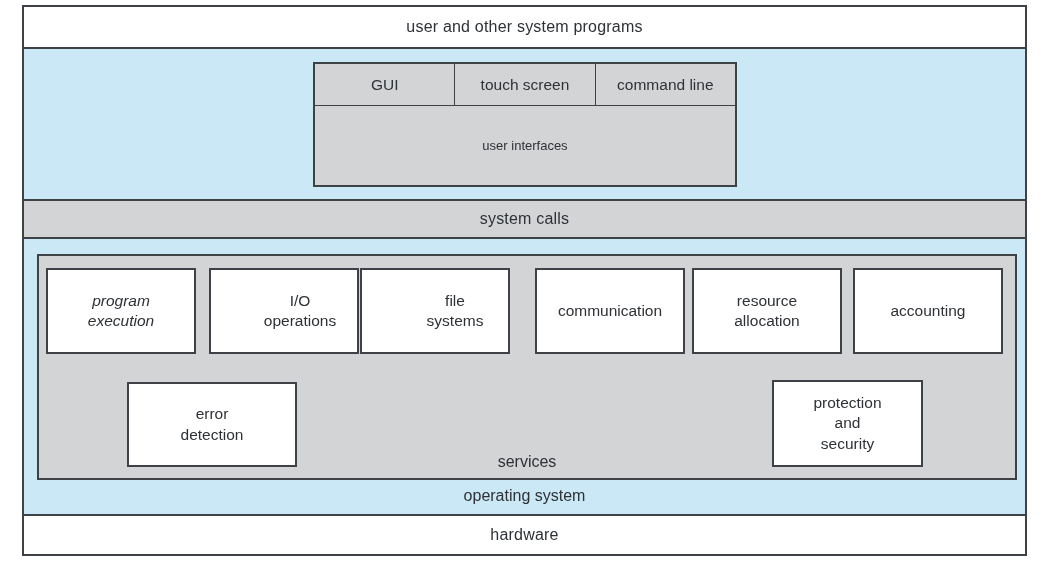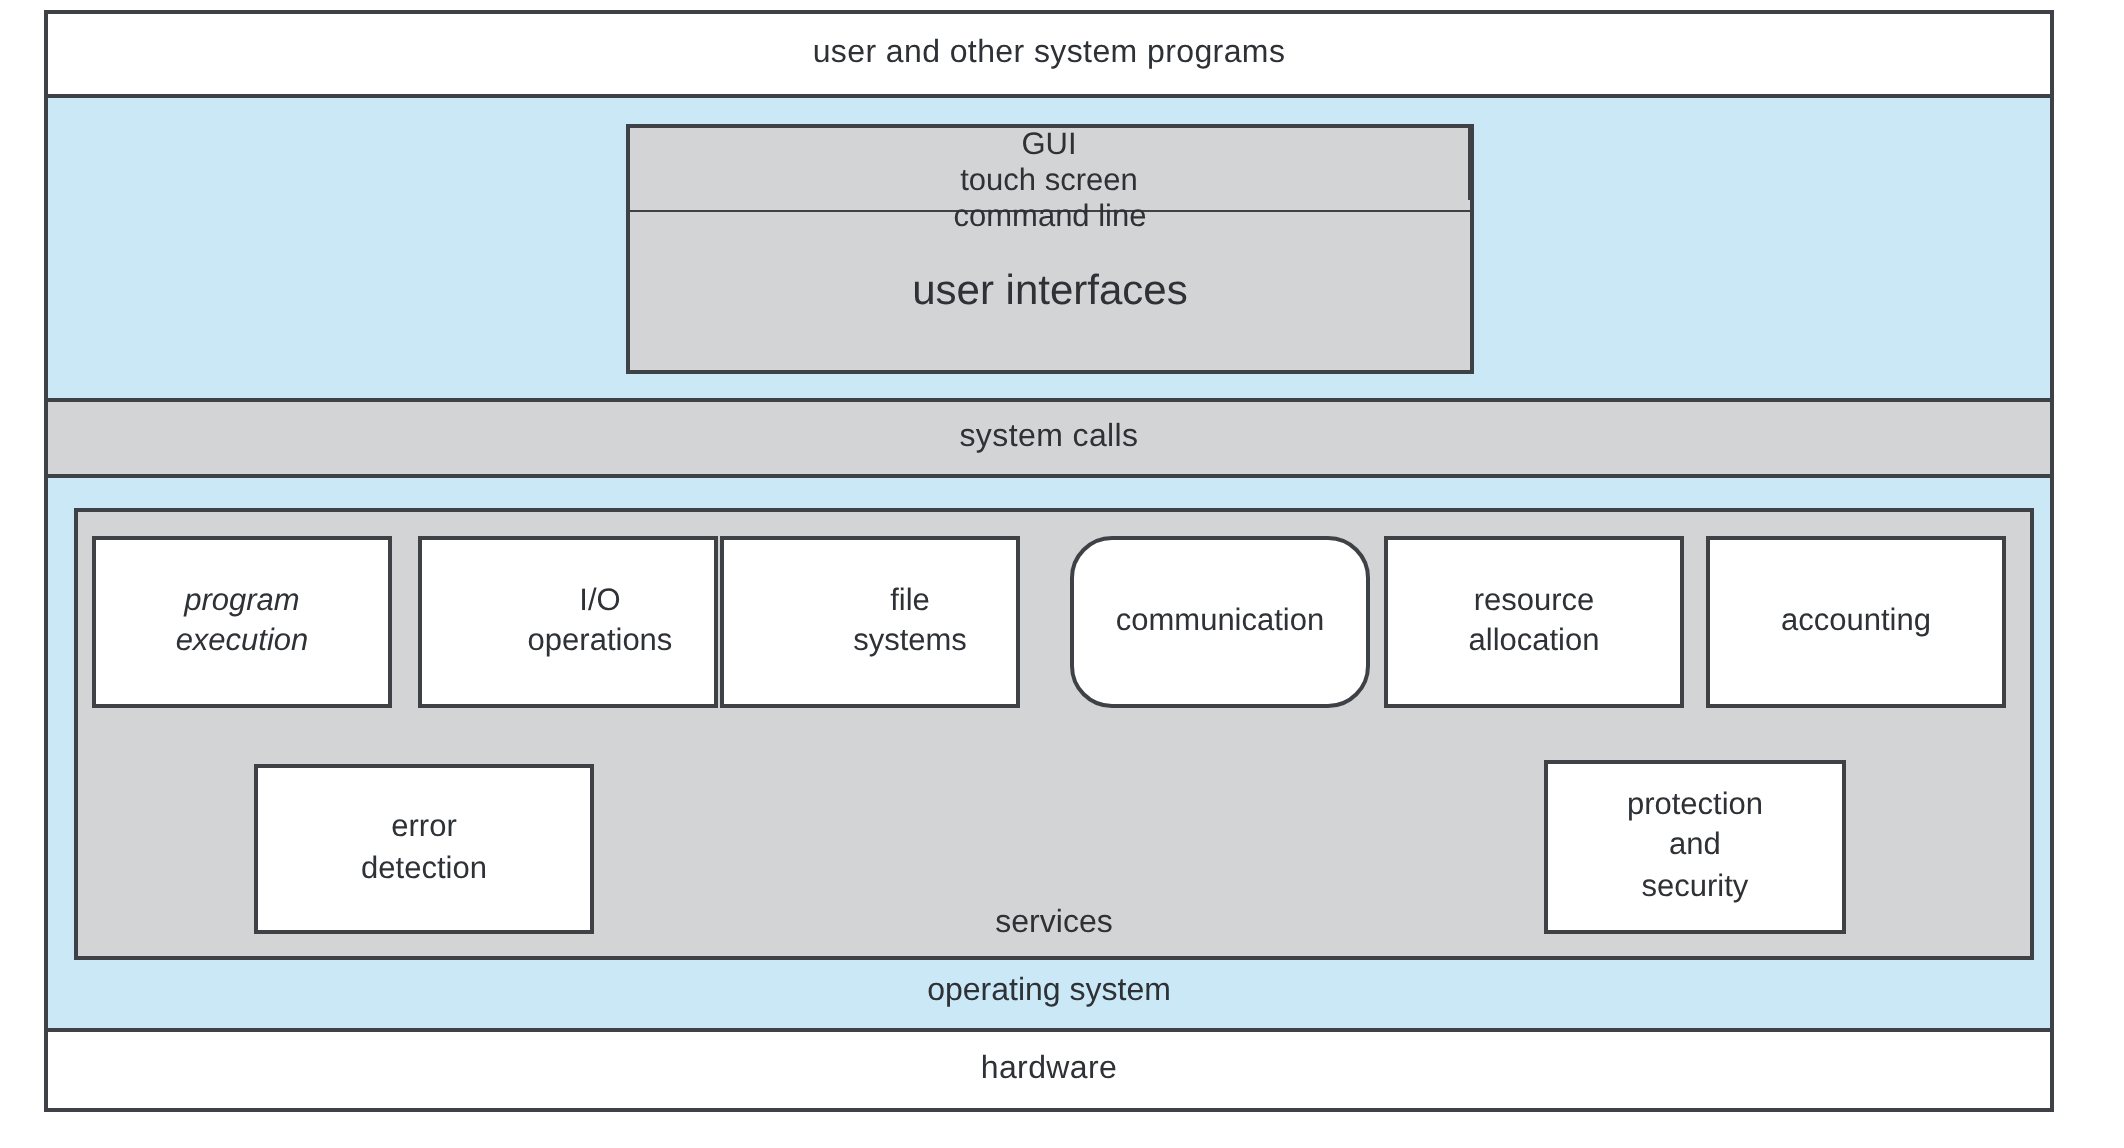--- a/index.html
+++ b/index.html
@@ -36,48 +36,48 @@
   .band-syscalls{height:38px;background:var(--gray);border-bottom:2px solid var(--border);}
   .band-os{height:277px;background:var(--blue);border-bottom:2px solid var(--border);}
   .band-hw{flex:1;background:var(--white);}
 
   
   .ui-box{
     position:absolute;left:289px;top:13px;width:424px;height:125px;
     background:var(--gray);border:2px solid var(--border);
     display:flex;flex-direction:column;
   }
-  .ui-header{display:flex;height:42px;border-bottom:1.5px solid var(--border);flex-direction:column;}
+  .ui-header{display:flex;height:42px;border-bottom:1.5px solid var(--border);}
   .ui-cell{
     flex:1;display:flex;align-items:center;justify-content:center;
     font-size:15.5px;
   }
   .ui-cell-divider{border-right:1.5px solid var(--border);}
   .ui-body{
     flex:1;display:flex;align-items:center;justify-content:center;
-    font-size:21px;
+    font-size:13px;
   }
 
   
   .services-box{
     position:absolute;left:13px;top:15px;width:980px;height:226px;
     background:var(--gray);border:2px solid var(--border);
   }
   .svc-box{
     position:absolute;
     background:var(--white);border:2px solid var(--border);
     display:flex;align-items:center;justify-content:center;
     text-align:center;font-size:15.5px;line-height:1.3;
     white-space:pre-line;
   }
   .svc-r1{top:12px;width:150px;height:86px;}
   .svc-1{left:7px;font-style:italic;}
   .svc-2{left:170px;padding-left:32px;}
   .svc-3{left:321px;padding-left:40px;}
-  .svc-4{left:496px;border-radius:21px;}
+  .svc-4{left:496px;}
   .svc-5{left:653px;}
   .svc-6{left:814px;}
   .svc-err{left:88px;top:126px;width:170px;height:85px;}
   .svc-prot{left:733px;top:124px;width:151px;height:87px;}
   .services-label{
     position:absolute;left:0;bottom:7px;width:100%;
     text-align:center;font-size:16px;
   }
   .os-label{
     position:absolute;left:0;bottom:0;width:100%;height:36px;

